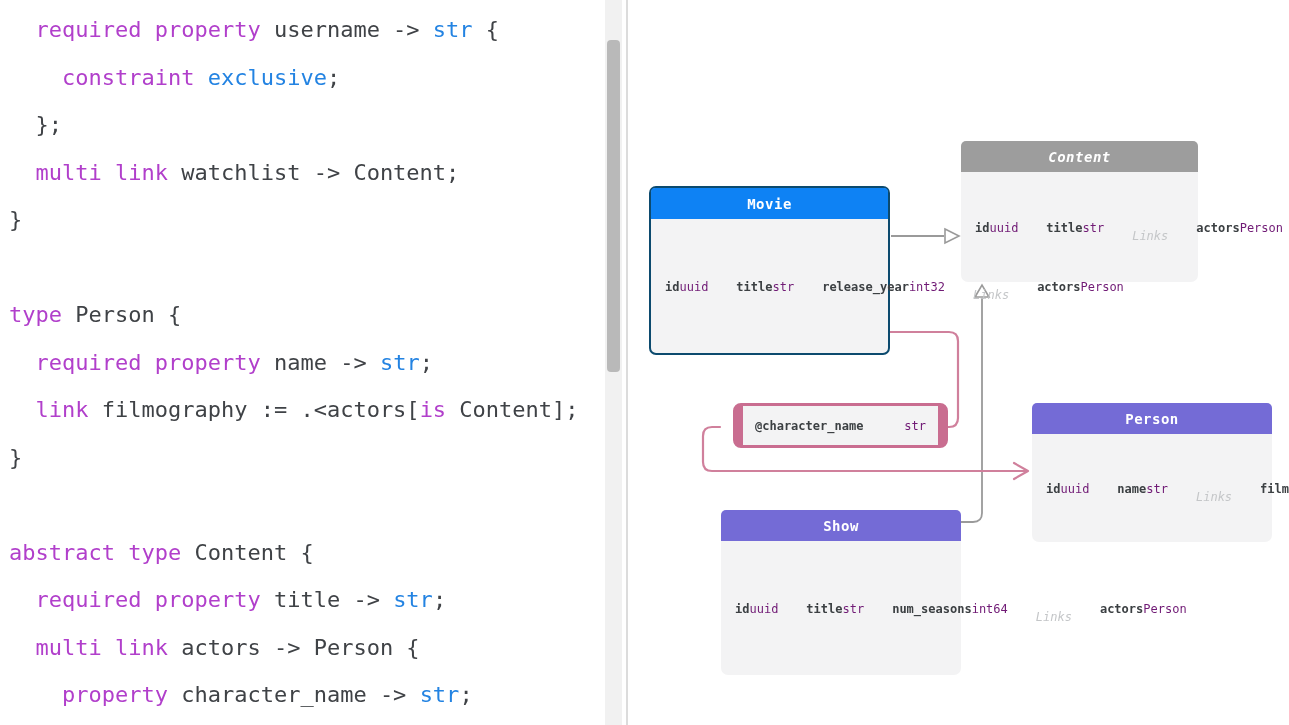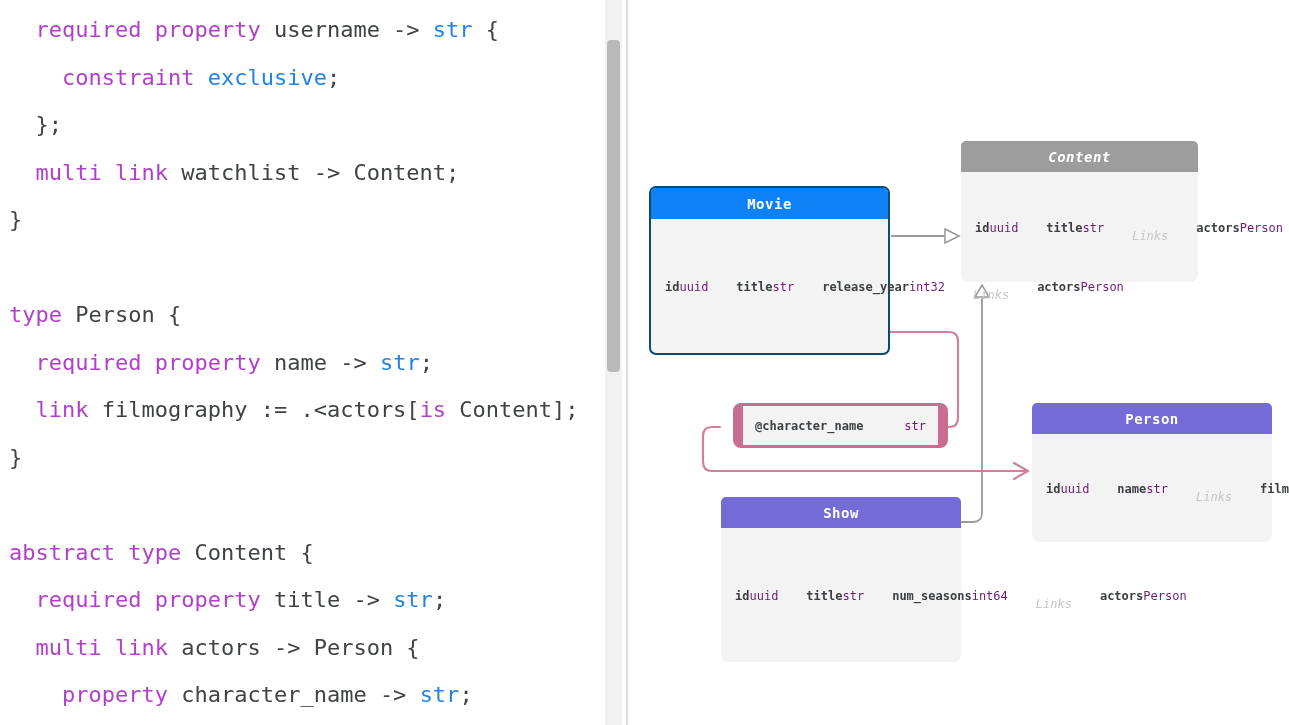--- a/index.html
+++ b/index.html
@@ -31,21 +31,21 @@
   .diagram-pane{position:absolute;left:628px;top:0;right:0;height:725px;background:#ffffff;}
   svg.connectors{position:absolute;left:0;top:0;width:1289px;height:725px;pointer-events:none;}
 
   .entity{
     position:absolute;border-radius:7px;background:#f3f3f4;box-sizing:border-box;
     display:flex;flex-direction:column;z-index:2;
   }
   .entity-movie  {left:649px;top:186px;width:241px;height:169px;border:2px solid #0c4a6e;}
   .entity-content{left:961px;top:141px;width:237px;height:141px;}
   .entity-person {left:1032px;top:403px;width:240px;height:139px;}
-  .entity-show   {left:721px;top:497px;width:240px;height:165px;}
+  .entity-show   {left:721px;top:510px;width:240px;height:165px;}
 
   .entity-header{
     flex:0 0 31px;border-radius:5px 5px 0 0;color:#ffffff;font-weight:bold;font-size:14px;
     display:flex;align-items:center;justify-content:center;letter-spacing:.5px;
   }
   .entity-movie .entity-header{border-radius:4px 4px 0 0;}
   .entity-header.abstract{font-style:italic;}
   .entity-body{flex:1;display:flex;flex-direction:row;padding:5px 0 3px 0;}
   .row{flex:1;display:flex;align-items:center;justify-content:space-between;padding:0 14px;font-size:12px;}
   .prop-name{font-weight:bold;color:#3c4043;}

